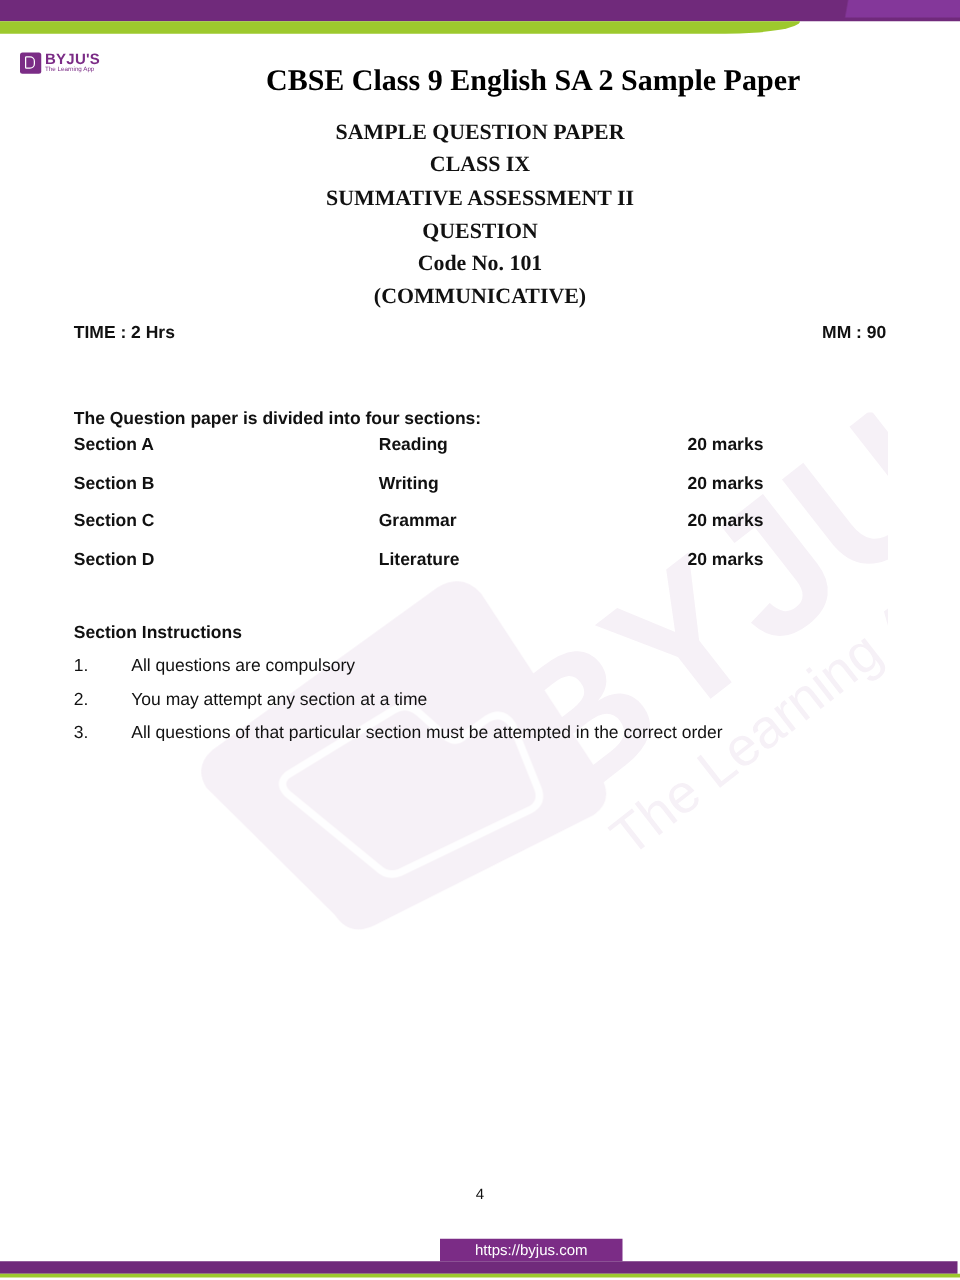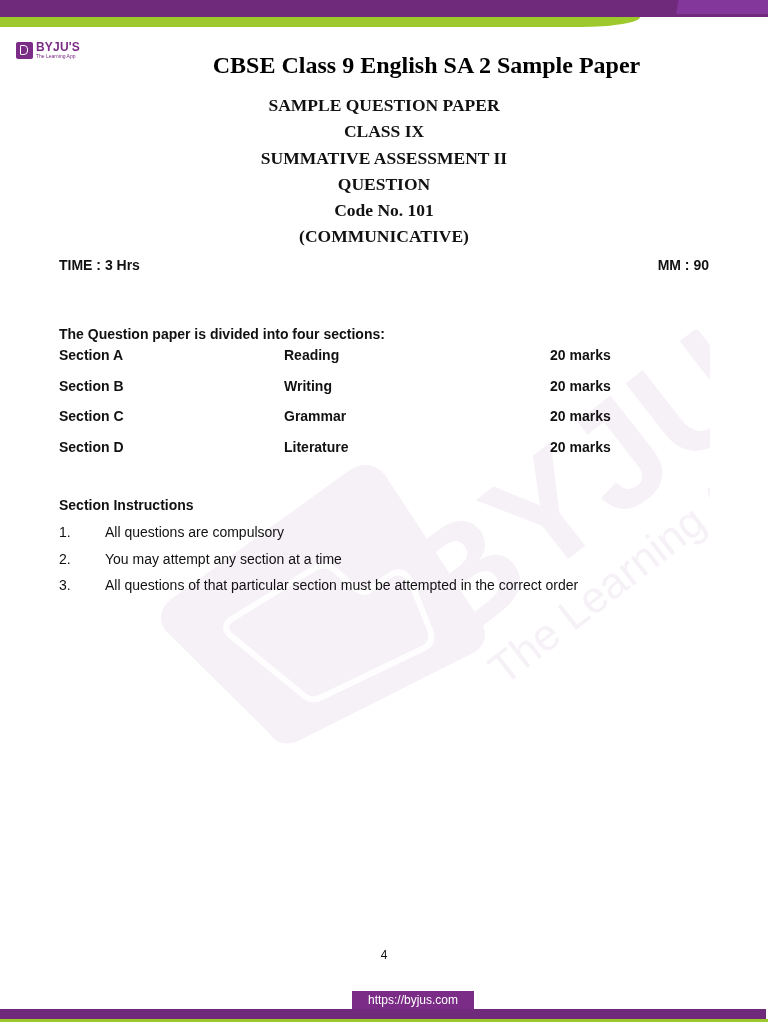--- a/index.html
+++ b/index.html
@@ -30,34 +30,34 @@
 
     .meta-row { position: absolute; left: 59px; right: 59px; top: 257px; display: flex; justify-content: space-between;
       font-size: 14px; font-weight: bold; }
 
     .intro { position: absolute; left: 59px; top: 326px; font-size: 14px; font-weight: bold; }
 
     .sections { position: absolute; left: 59px; top: 347px; width: 620px; }
     .section-row { position: relative; height: 30.5px; font-size: 14px; font-weight: bold; }
     .section-row span { position: absolute; top: 0; }
     .s-name { left: 0; }
-    .s-topic { left: 225px; }
+    .s-topic { left: 244px; }
     .s-marks { left: 491px; }
 
     .gi-title { position: absolute; left: 59px; top: 497px; font-size: 14px; font-weight: bold; }
     .gi-list { position: absolute; left: 59px; top: 524px; }
     .gi-item { position: relative; height: 26.5px; font-size: 14px; }
     .gi-num { position: absolute; left: 0; }
     .gi-text { position: absolute; left: 46px; white-space: nowrap; }
 
     .watermark { position: absolute; left: 150px; top: 330px; width: 560px; height: 420px; pointer-events: none; }
 
     .page-number { position: absolute; left: 0; width: 768px; top: 948px; text-align: center; font-size: 12px; }
 
-    .footer-url { position: absolute; left: 352px; top: 991px; width: 122px; height: 18px; background: #7b2c86;
+    .footer-url { position: absolute; left: 352px; top: 991px; width: 146px; height: 18px; background: #7b2c86;
       color: #ffffff; font-size: 12px; line-height: 18px; text-align: center; }
     .bottom-purple { position: absolute; left: 0; top: 1009px; width: 766px; height: 10px; background: #702a7b; }
     .bottom-green { position: absolute; left: 0; top: 1019px; width: 768px; height: 3px; background: #9dc92d; }
   </style>
 </head>
 <body>
 
 <div class="top-purple"></div>
 <div class="top-purple-tip"></div>
 <div class="top-green"></div>
@@ -84,21 +84,21 @@
 <svg class="watermark" viewBox="0 0 560 420">
   <g opacity="0.07" fill="#7b2c86">
     <path d="M20 270 L200 140 Q220 128 235 145 L330 290 Q342 310 325 322 L150 410 Q130 420 118 402 L15 300 Q5 283 20 270 Z"></path>
     <text x="240" y="300" font-family="Liberation Sans, sans-serif" font-weight="bold" font-size="150" transform="rotate(-38 300 220)">BYJU'S</text>
     <text x="300" y="320" font-family="Liberation Sans, sans-serif" font-size="44" transform="rotate(-38 380 260)">The Learning App</text>
   </g>
   <path d="M80 290 L165 238 Q175 232 185 240 L205 258 Q215 266 222 258 L240 245 Q252 238 260 250 L280 300 Q285 312 274 318 L170 368 Q160 372 152 364 L80 305 Q72 297 80 290 Z" fill="none" stroke="#ffffff" stroke-width="6" opacity="0.9"></path>
 </svg>
 
 <div class="meta-row">
-  <span>TIME : 3 Hrs</span>
+  <span>TIME : 2 Hrs</span>
   <span>MM : 90</span>
 </div>
 
 <div class="intro">The Question paper is divided into four sections:</div>
 
 <div class="sections">
   <div class="section-row">
     <span class="s-name">Section A</span>
     <span class="s-topic">Reading</span>
     <span class="s-marks">20 marks</span>

